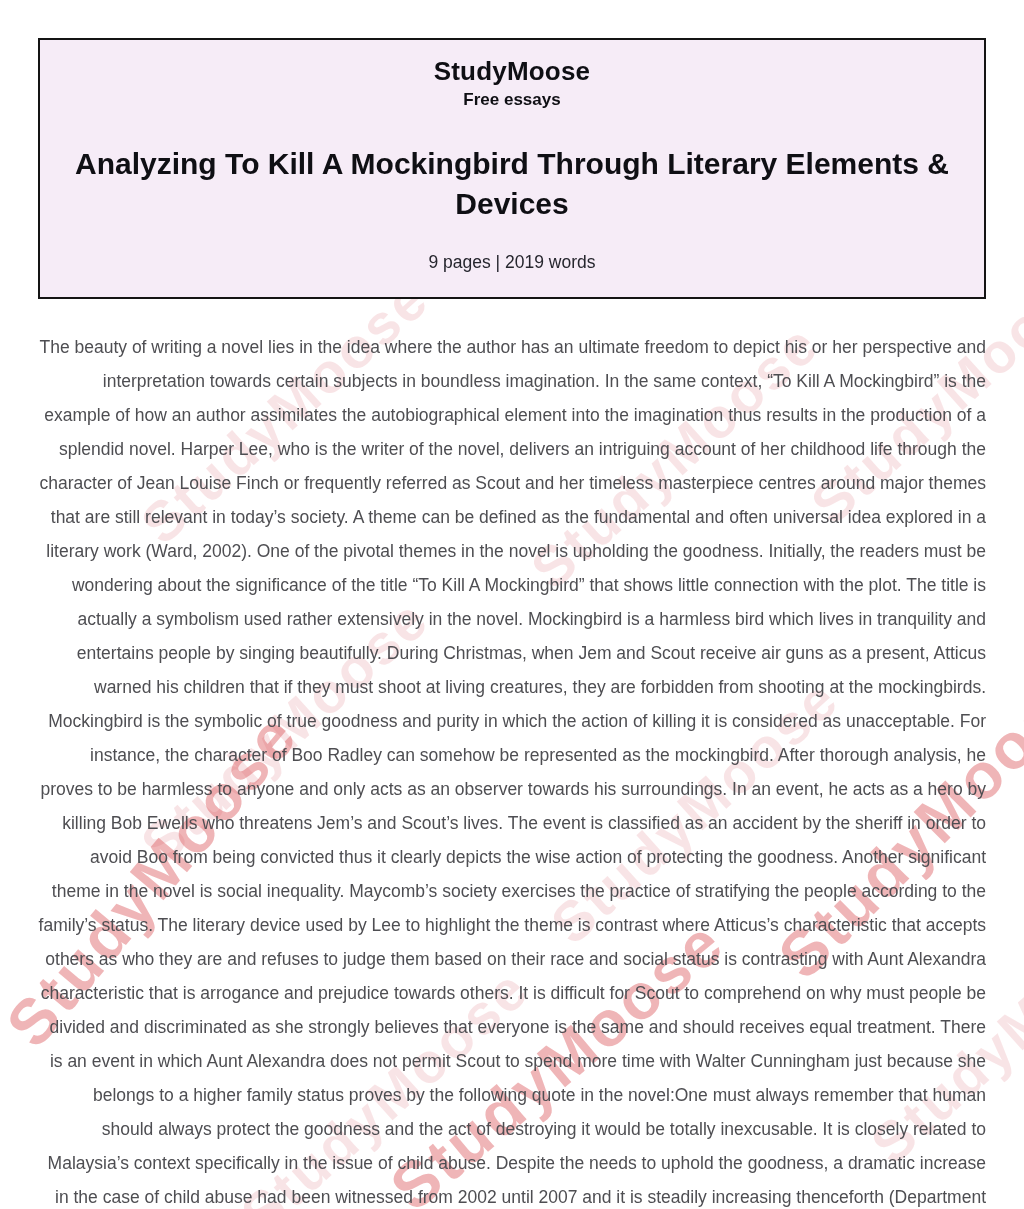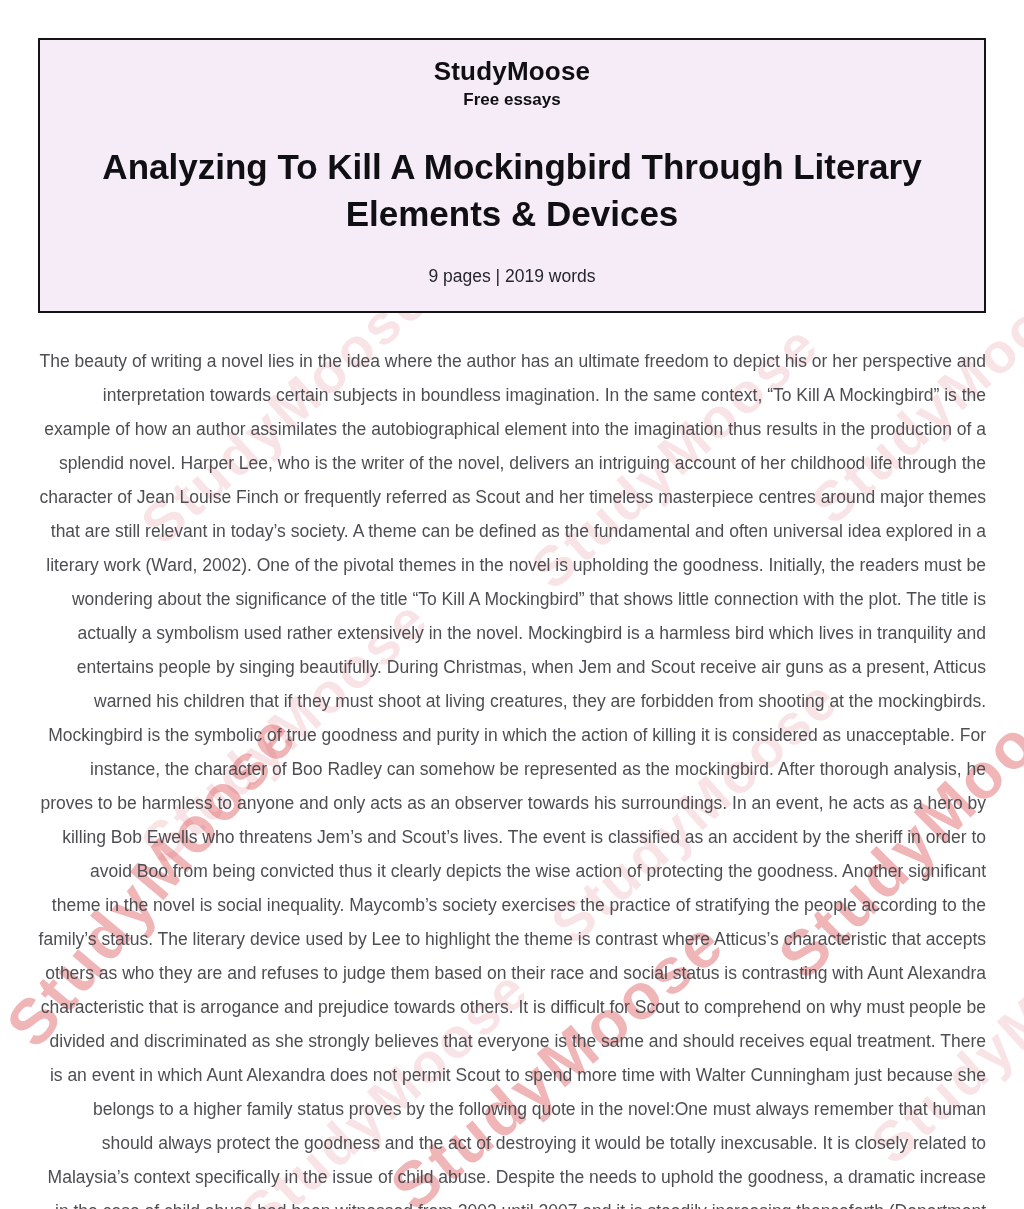--- a/index.html
+++ b/index.html
@@ -32,21 +32,21 @@
     margin:38px 38px 0 38px;
     border:2px solid var(--border);
     background:var(--header-bg);
     text-align:center;
     padding:16px 20px 24px 20px;
     min-height:246px;
   }
   .logo{font-size:26px;font-weight:bold;color:var(--heading-text);letter-spacing:.2px;}
   .tagline{font-size:17px;font-weight:bold;color:var(--heading-text);margin-top:3px;}
   .essay-title{
-    font-size:35px;font-weight:bold;color:var(--heading-text);
+    font-size:30px;font-weight:bold;color:var(--heading-text);
     line-height:1.34;max-width:880px;margin:34px auto 11px auto;
   }
   .essay-meta{font-size:17.5px;color:var(--meta-text);margin-top:28px;}
   .essay-body{
     margin:31px 38px 0 38px;
     font-size:17.5px;line-height:34px;color:var(--body-text);
     text-align:right;
   }
   .footer{
     text-align:left;margin-top:27px;font-size:19px;color:#2c2c31;font-family:Liberation Serif, serif;

